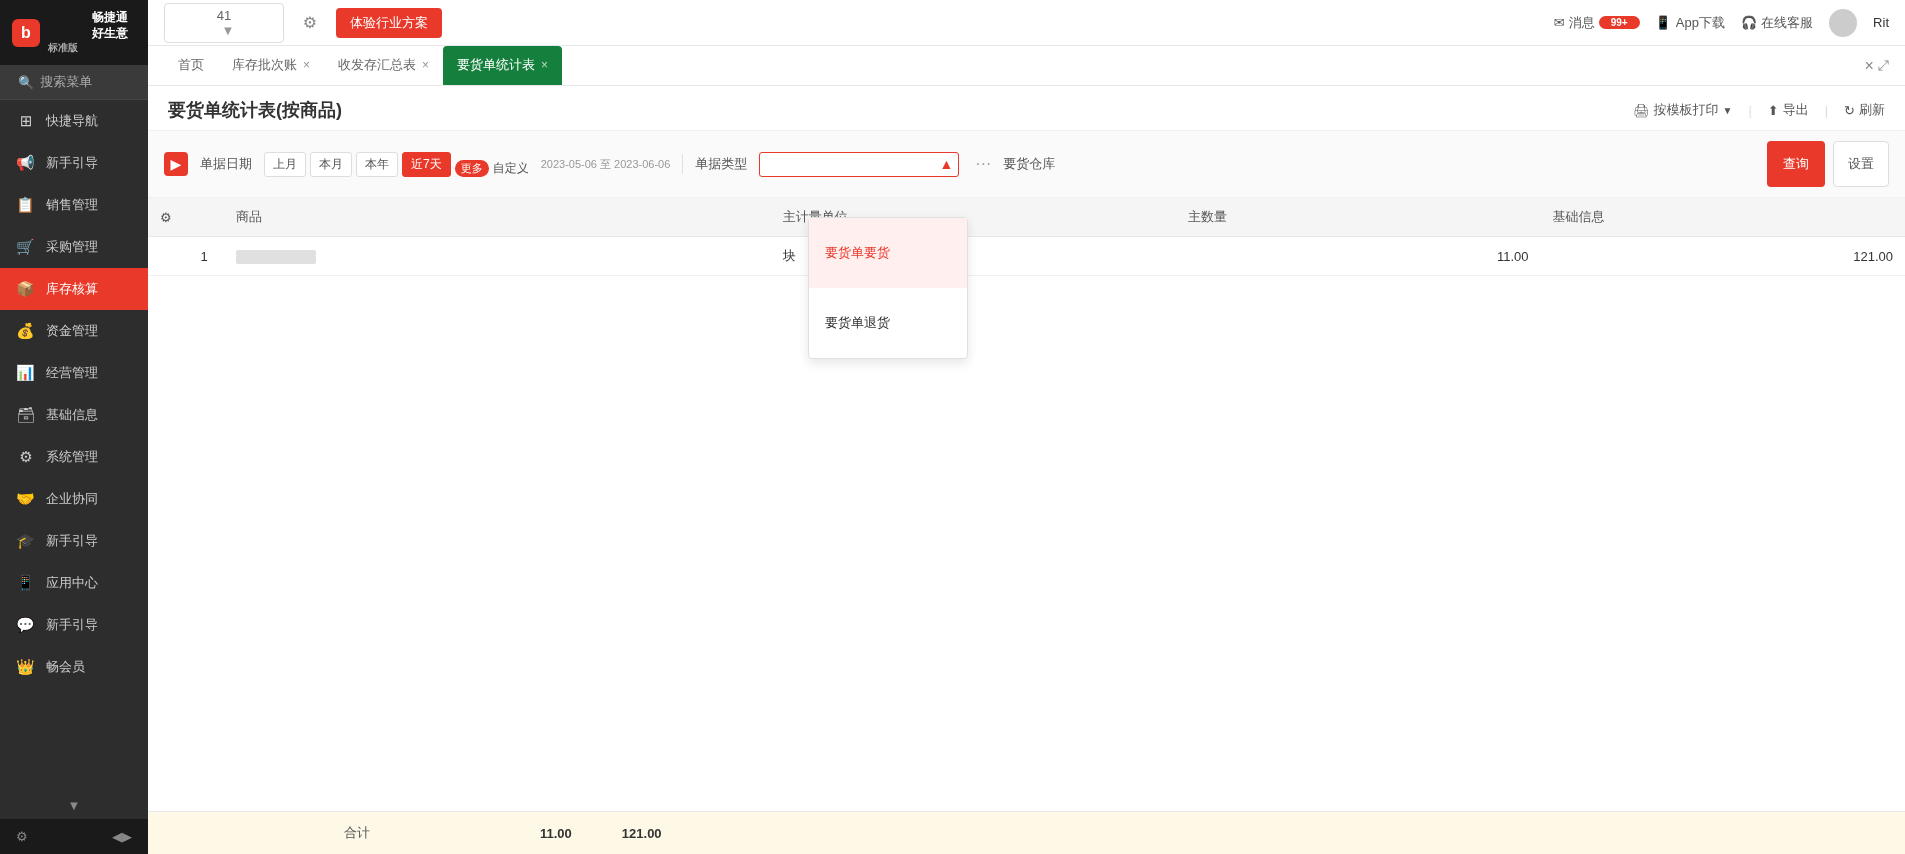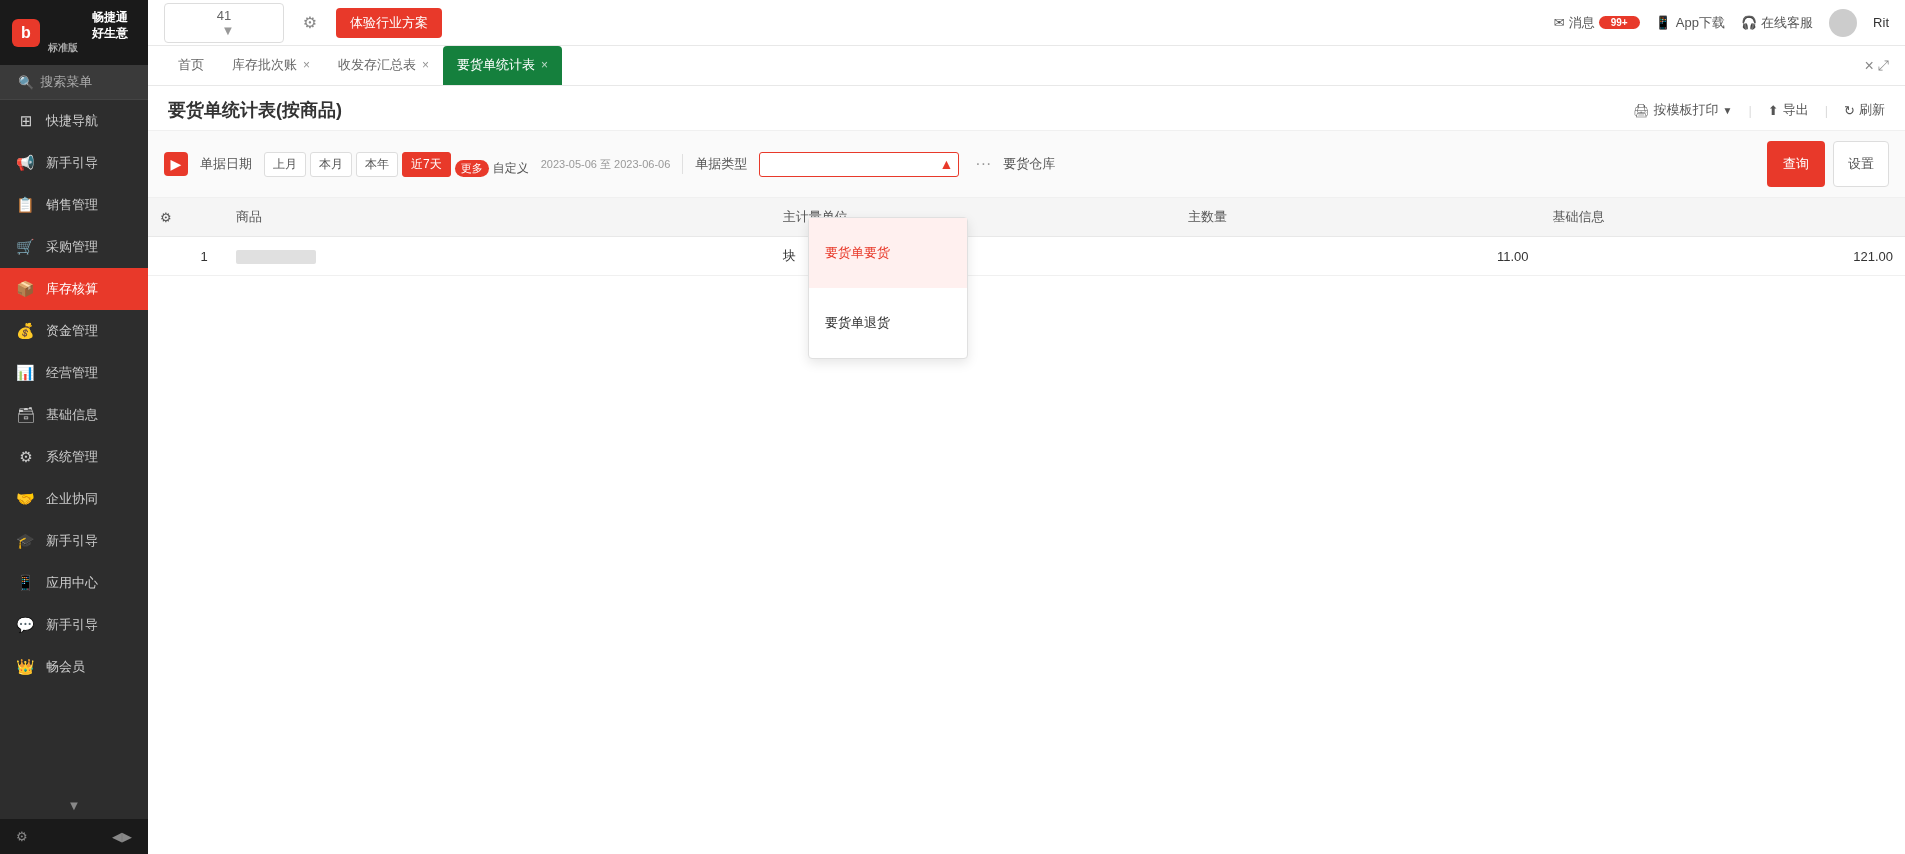--- a/index.html
+++ b/index.html
@@ -703,15 +703,20 @@
               <span>11.00</span>
             </td>
             <td class="col-amount">
               <span>121.00</span>
             </td>
           </tr>
         </tbody>
       </table>
     </div>
 
+    <div class="table-footer">
+      <span class="footer-label">合计</span>
+      <span class="footer-qty" style="margin-left:170px;">11.00</span>
+      <span class="footer-amount">121.00</span>
+    </div>
 
   </div>
 </div>
 
 </body></html>

